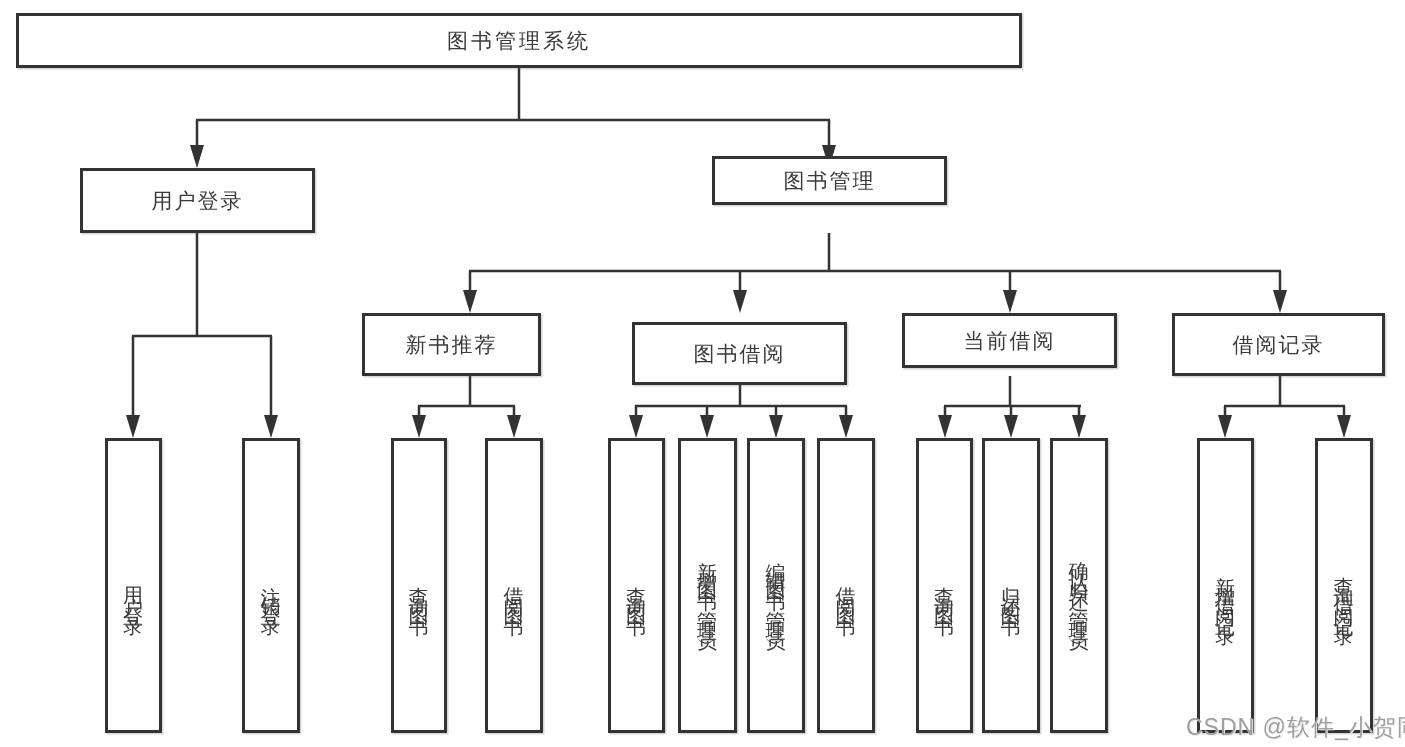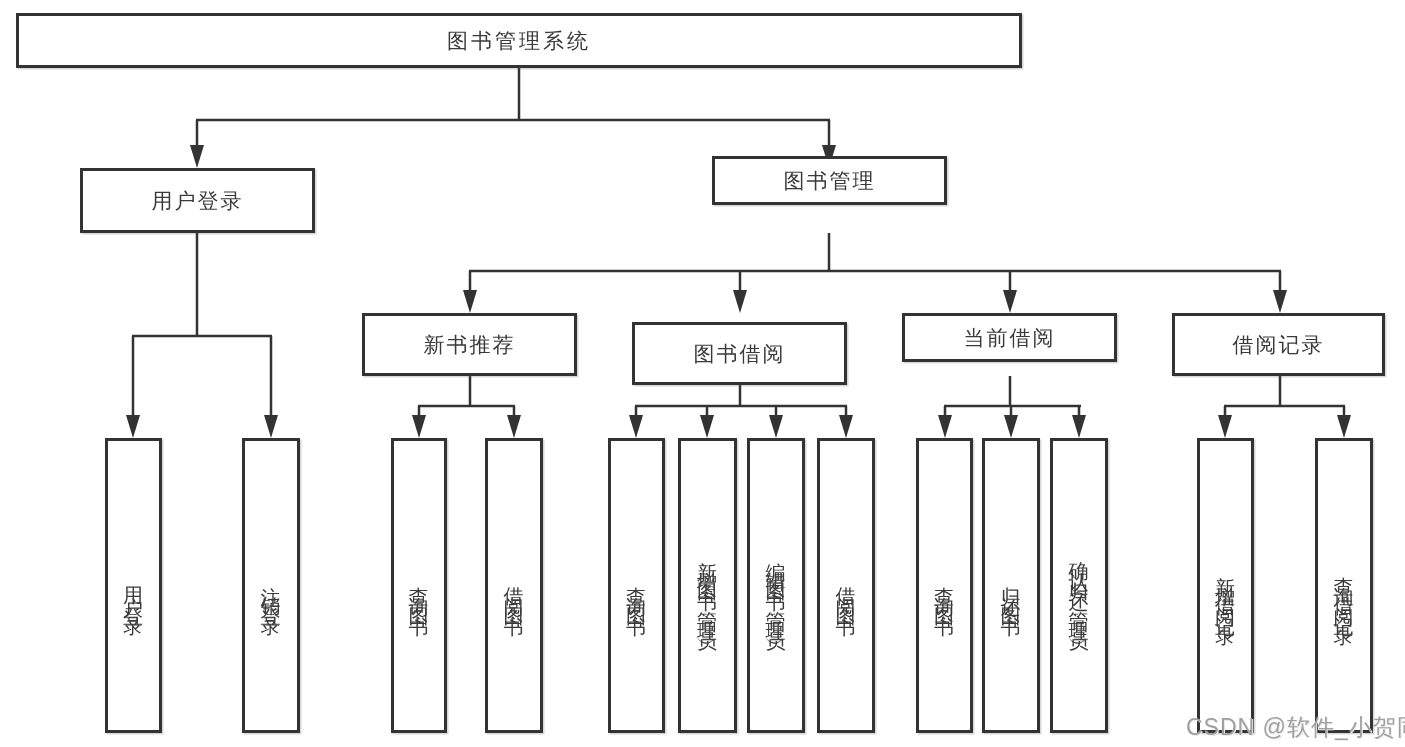--- a/index.html
+++ b/index.html
@@ -72,23 +72,23 @@
       <polygon points="1218,415 1232,415 1225,438"></polygon>
       <polygon points="1337,415 1351,415 1344,438"></polygon>
     </g>
   </svg>
 
   <div class="node h root" style="left:16px;top:13px;width:1006px;height:55px">图书管理系统</div>
 
   <div class="node h" style="left:80px;top:168px;width:235px;height:65px">用户登录</div>
   <div class="node h" style="left:712px;top:156px;width:235px;height:49px">图书管理</div>
 
-  <div class="node h" style="left:362px;top:313px;width:215px;height:63px">新书推荐</div>
+  <div class="node h" style="left:362px;top:313px;width:179px;height:63px">新书推荐</div>
   <div class="node h" style="left:632px;top:322px;width:215px;height:63px">图书借阅</div>
-  <div class="node h" style="left:902px;top:313px;width:215px;height:49px">当前借阅</div>
+  <div class="node h" style="left:902px;top:313px;width:215px;height:55px">当前借阅</div>
   <div class="node h" style="left:1172px;top:313px;width:213px;height:63px">借阅记录</div>
 
   <div class="node v" style="left:105px;top:438px;width:57px;height:295px">用户登录</div>
   <div class="node v" style="left:242px;top:438px;width:58px;height:295px">注销登录</div>
 
   <div class="node v" style="left:391px;top:438px;width:56px;height:295px">查询图书</div>
   <div class="node v" style="left:485px;top:438px;width:58px;height:295px">借阅图书</div>
 
   <div class="node v" style="left:608px;top:438px;width:57px;height:295px">查询图书</div>
   <div class="node v" style="left:678px;top:438px;width:59px;height:295px">新增图书（管理员）</div>

